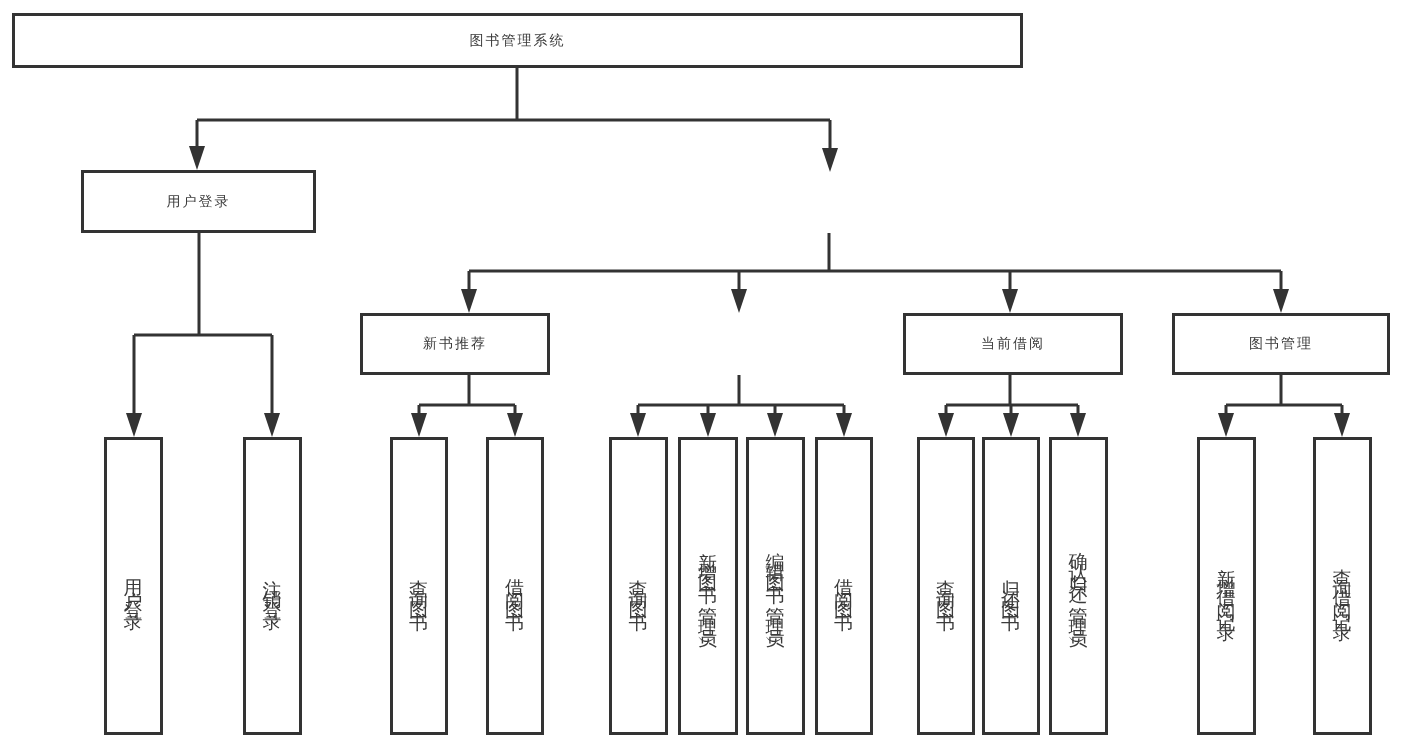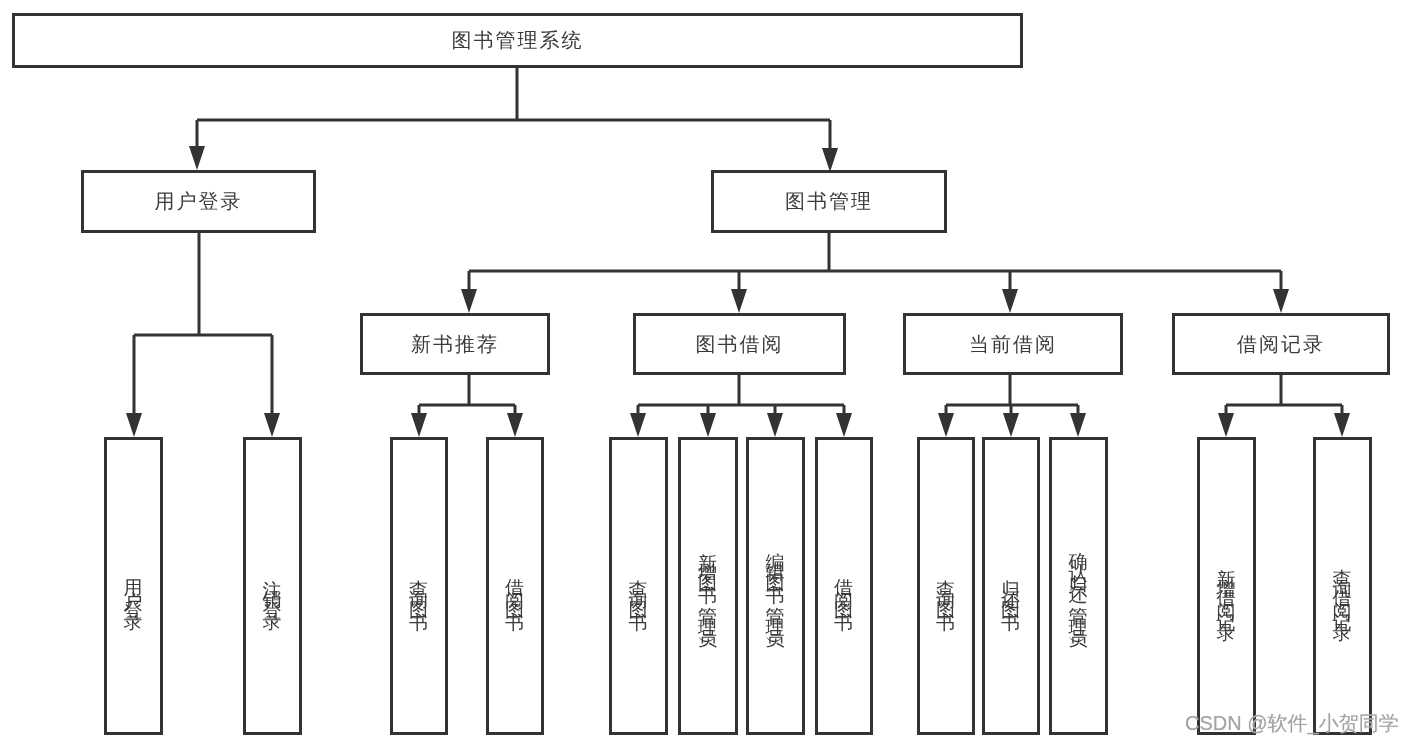--- a/index.html
+++ b/index.html
@@ -27,21 +27,21 @@
     box-sizing: border-box;
     background: #ffffff;
     border: 3px solid #333333;
     color: #3b3b3b;
     display: flex;
     align-items: center;
     justify-content: center;
     text-align: center;
   }
   .box.h {
-    font-size: 20px;
+    font-size: 14px;
     letter-spacing: 2px;
   }
   .box.v {
     font-size: 19px;
     writing-mode: vertical-rl;
     text-orientation: mixed;
     letter-spacing: 11px;
     line-height: 1;
   }
   #watermark {
@@ -103,40 +103,37 @@
       <polygon points="1070,413 1086,413 1078,437"></polygon>
 
       <polygon points="1218,413 1234,413 1226,437"></polygon>
       <polygon points="1334,413 1350,413 1342,437"></polygon>
     </g>
   </svg>
 
   <div class="box h" style="left:12px;top:13px;width:1011px;height:55px">图书管理系统</div>
 
   <div class="box h" style="left:81px;top:170px;width:235px;height:63px">用户登录</div>
-  <div class="box h" style="left:711px;top:170px;width:236px;height:63px">图书管理</div>
 
   <div class="box h" style="left:360px;top:313px;width:190px;height:62px">新书推荐</div>
-  <div class="box h" style="left:633px;top:313px;width:213px;height:62px">图书借阅</div>
   <div class="box h" style="left:903px;top:313px;width:220px;height:62px">当前借阅</div>
-  <div class="box h" style="left:1172px;top:313px;width:218px;height:62px">借阅记录</div>
+  <div class="box h" style="left:1172px;top:313px;width:218px;height:62px">图书管理</div>
 
   <div class="box v" style="left:104px;top:437px;width:59px;height:298px">用户登录</div>
   <div class="box v" style="left:243px;top:437px;width:59px;height:298px">注销登录</div>
 
   <div class="box v" style="left:390px;top:437px;width:58px;height:298px">查询图书</div>
   <div class="box v" style="left:486px;top:437px;width:58px;height:298px">借阅图书</div>
 
   <div class="box v" style="left:609px;top:437px;width:59px;height:298px">查询图书</div>
   <div class="box v" style="left:678px;top:437px;width:60px;height:298px">新增图书（管理员）</div>
   <div class="box v" style="left:746px;top:437px;width:59px;height:298px">编辑图书（管理员）</div>
   <div class="box v" style="left:815px;top:437px;width:58px;height:298px">借阅图书</div>
 
   <div class="box v" style="left:917px;top:437px;width:58px;height:298px">查询图书</div>
   <div class="box v" style="left:982px;top:437px;width:58px;height:298px">归还图书</div>
   <div class="box v" style="left:1049px;top:437px;width:59px;height:298px">确认归还（管理员）</div>
 
   <div class="box v" style="left:1197px;top:437px;width:59px;height:298px">新增借阅记录</div>
   <div class="box v" style="left:1313px;top:437px;width:59px;height:298px">查询借阅记录</div>
 
-  <div id="watermark">CSDN @软件_小贺同学</div>
 
 </div>
 
 </body></html>

